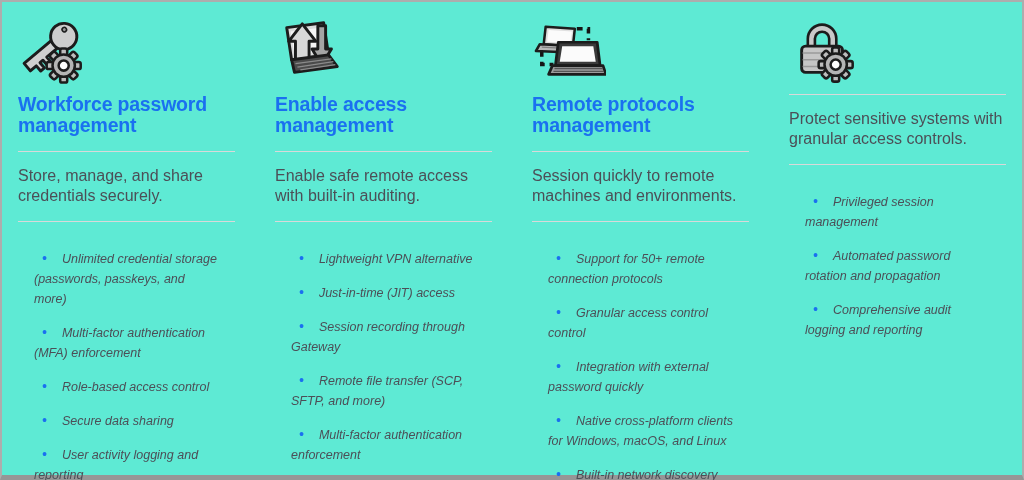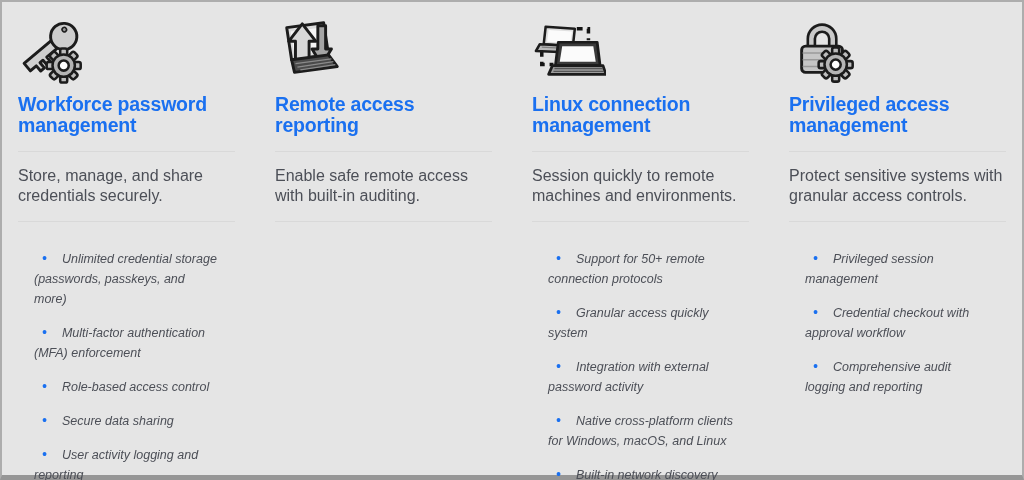--- a/index.html
+++ b/index.html
@@ -11,21 +11,21 @@
   }
   *{box-sizing:border-box;margin:0;padding:0;}
   html,body{background:#fff;}
   body{
     font-family:"Liberation Sans", sans-serif;
     color:var(--body);
     width:1024px;height:480px;overflow:hidden;
   }
   .frame{
     width:1024px;height:480px;
-    background:#e5e5e5;
+    background:#5eead4;
     border:2px solid var(--frame-border);
     border-bottom:5px solid var(--frame-bottom);
     padding:14px 16px 0;
   }
   .grid{
     display:grid;
     grid-template-columns:repeat(4,1fr);
     column-gap:40px;
   }
   .icon-box{height:78px;display:flex;align-items:flex-start;}
@@ -114,24 +114,31 @@
       <div class="icon-box">
         <svg width="74" height="70" viewBox="0 0 76 72">
           <polygon points="12,12 50,7 55,40 17,45" fill="#dcdcdc" stroke="#1c1c1c" stroke-width="3" stroke-linejoin="round"></polygon>
           <polygon points="16,16 46,12 50,36 20,40" fill="#f5f5f5"></polygon>
           <polygon points="52,10 52,34 58,34 48,50 38,34 44,34 44,10" fill="#a5a5a5" stroke="#1c1c1c" stroke-width="3" stroke-linejoin="round"></polygon>
           <polygon points="28,8 42,26 35,26 35,52 21,52 21,26 14,26" fill="#d8d8d8" stroke="#1c1c1c" stroke-width="3" stroke-linejoin="round"></polygon>
           <polygon points="17,45 55,40 64,52 20,58" fill="#4a4a4a" stroke="#1c1c1c" stroke-width="3" stroke-linejoin="round"></polygon>
           <path d="M21 49 L58 44 M23 52.5 L60 47 M26 55.5 L62 50" stroke="#8a8a8a" stroke-width="1.3" fill="none"></path>
         </svg>
       </div>
-      <h2 class="title">Remote access reporting</h2>
+      <h2 class="title">Enable access management</h2>
       <hr class="rule">
       <p class="desc">Enable safe remote access with built-in auditing.</p>
       <hr class="rule">
+      <ul class="bullets">
+        <li>Lightweight VPN alternative</li>
+        <li>Just-in-time (JIT) access</li>
+        <li>Session recording through Gateway</li>
+        <li>Remote file transfer (SCP, SFTP, and more)</li>
+        <li>Multi-factor authentication enforcement</li>
+      </ul>
     </section>
 
     <section class="col">
       <div class="icon-box">
         <svg width="74" height="70" viewBox="0 0 76 72">
           <polyline points="46,13 58,13 58,25" fill="none" stroke="#141414" stroke-width="3.6" stroke-dasharray="6 5"></polyline>
           <polyline points="10,36 10,50 22,50" fill="none" stroke="#141414" stroke-width="3.6" stroke-dasharray="6 5"></polyline>
           <g>
             <polygon points="14,11 44,13 42,31 12,29" fill="#e0e0e0" stroke="#1c1c1c" stroke-width="2.6" stroke-linejoin="round"></polygon>
             <polygon points="17,14.5 41,16 39.5,28 15.5,26.5" fill="#fbfbfb"></polygon>
@@ -139,28 +146,28 @@
             <path d="M10 32 L48 34" stroke="#7f7f7f" stroke-width="1.2" fill="none"></path>
           </g>
           <g>
             <polygon points="27,27 67,27 70,51 24,51" fill="#3b3b3b" stroke="#1c1c1c" stroke-width="2.8" stroke-linejoin="round"></polygon>
             <polygon points="31,31 63,31 65.5,47 28.5,47" fill="#fbfbfb"></polygon>
             <polygon points="21,51 73,51 76,60 17,60" fill="#9d9d9d" stroke="#1c1c1c" stroke-width="2.8" stroke-linejoin="round"></polygon>
             <path d="M23 54 L73 54 M22 57 L74 57" stroke="#565656" stroke-width="1.3" fill="none"></path>
           </g>
         </svg>
       </div>
-      <h2 class="title">Linux connection management</h2>
+      <h2 class="title">Remote protocols management</h2>
       <hr class="rule">
       <p class="desc">Session quickly to remote machines and environments.</p>
       <hr class="rule">
       <ul class="bullets">
         <li>Support for 50+ remote connection protocols</li>
-        <li>Granular access quickly system</li>
-        <li>Integration with external password activity</li>
+        <li>Granular access control control</li>
+        <li>Integration with external password quickly</li>
         <li>Native cross-platform clients for Windows, macOS, and Linux</li>
         <li>Built-in network discovery tool</li>
       </ul>
     </section>
 
     <section class="col">
       <div class="icon-box">
         <svg width="70" height="70" viewBox="0 0 72 72">
           <path d="M23 33 V23.5 a11 11 0 0 1 22 0 V33" fill="none" stroke="#1c1c1c" stroke-width="10"></path>
           <path d="M23 33 V23.5 a11 11 0 0 1 22 0 V33" fill="none" stroke="#c9c9c9" stroke-width="4.6"></path>
@@ -175,25 +182,24 @@
               <use href="#tooth2" transform="rotate(180)"></use>
               <use href="#tooth2" transform="rotate(225)"></use>
               <use href="#tooth2" transform="rotate(270)"></use>
               <use href="#tooth2" transform="rotate(315)"></use>
             </g>
             <circle r="11.5" fill="#b5b5b5" stroke="#1c1c1c" stroke-width="2.6"></circle>
             <circle r="5.2" fill="#fdfdfd" stroke="#1c1c1c" stroke-width="2.6"></circle>
           </g>
         </svg>
       </div>
-      <h2 class="title">Privileged access management</h2>
       <hr class="rule">
       <p class="desc">Protect sensitive systems with granular access controls.</p>
       <hr class="rule">
       <ul class="bullets">
         <li>Privileged session management</li>
-        <li>Credential checkout with approval workflow</li>
+        <li>Automated password rotation and propagation</li>
         <li>Comprehensive audit logging and reporting</li>
       </ul>
     </section>
 
   </div>
 </div>
 
 </body></html>

